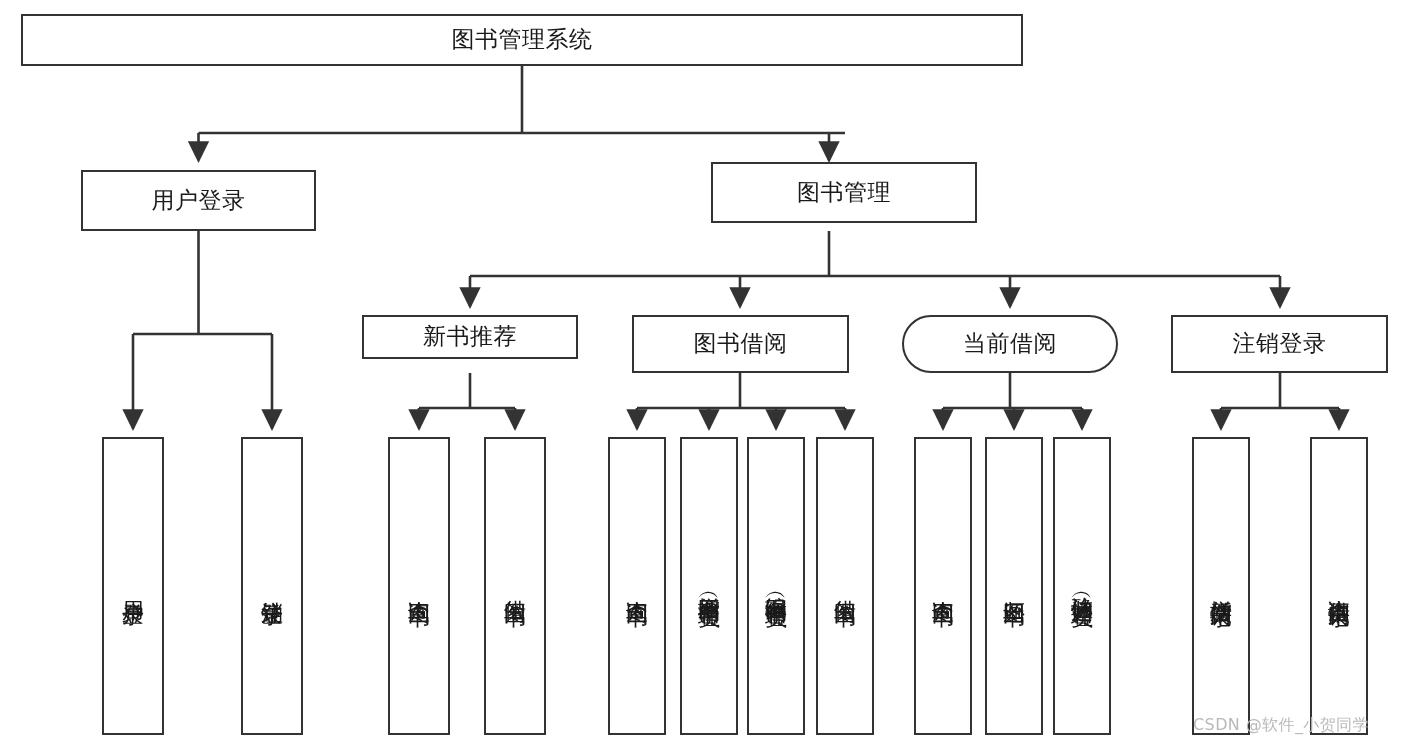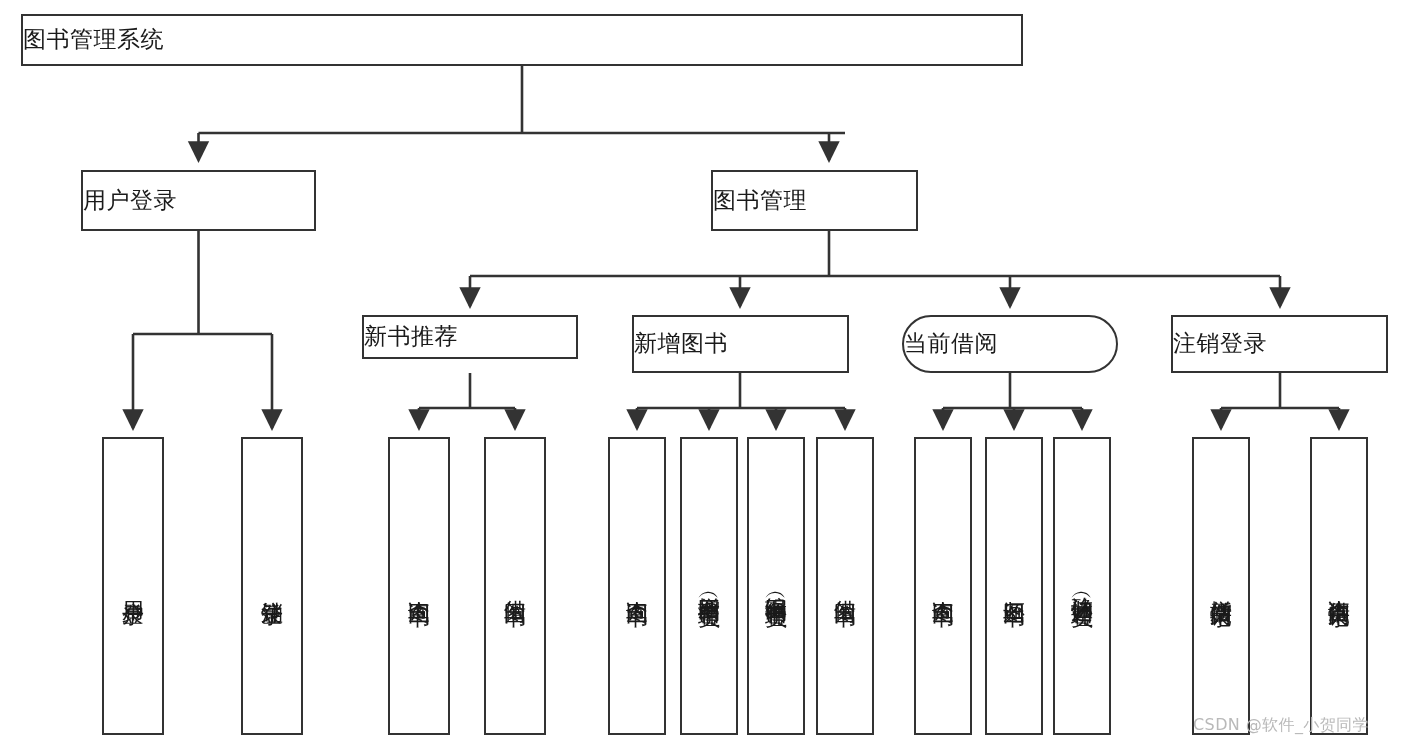--- a/index.html
+++ b/index.html
@@ -24,21 +24,21 @@
     width: 1405px;
     height: 747px;
   }
   .node {
     position: absolute;
     box-sizing: border-box;
     background: #ffffff;
     border: 2.4px solid #333333;
     display: flex;
     align-items: center;
-    justify-content: flex-start;
+    justify-content: center;
     color: #1a1a1a;
   }
   .node-label {
     display: block;
     text-align: center;
     line-height: 1.1;
     letter-spacing: 0.5px;
   }
   .node.horizontal .node-label {
     font-size: 23px;
@@ -121,29 +121,29 @@
     </g>
   </svg>
 
   <div class="node horizontal" style="left: 21px; top: 14px; width: 1002px; height: 52px;">
     <span class="node-label">图书管理系统</span>
   </div>
 
   <div class="node horizontal" style="left: 81px; top: 170px; width: 235px; height: 61px;">
     <span class="node-label">用户登录</span>
   </div>
-  <div class="node horizontal" style="left: 711px; top: 170px; width: 207px; height: 61px;">
+  <div class="node horizontal" style="left: 711px; top: 162px; width: 266px; height: 61px;">
     <span class="node-label">图书管理</span>
   </div>
 
   <div class="node horizontal" style="left: 362px; top: 315px; width: 216px; height: 44px;">
     <span class="node-label">新书推荐</span>
   </div>
   <div class="node horizontal" style="left: 632px; top: 315px; width: 217px; height: 58px;">
-    <span class="node-label">新增图书</span>
+    <span class="node-label">图书借阅</span>
   </div>
   <div class="node horizontal" style="left: 902px; top: 315px; width: 216px; height: 58px; border-radius: 29px;">
     <span class="node-label">当前借阅</span>
   </div>
   <div class="node horizontal" style="left: 1171px; top: 315px; width: 217px; height: 58px;">
     <span class="node-label">注销登录</span>
   </div>
 
   <div class="node vertical" style="left: 102px; top: 437px; width: 62px; height: 298px;">
     <span class="node-label">用户登录</span>

